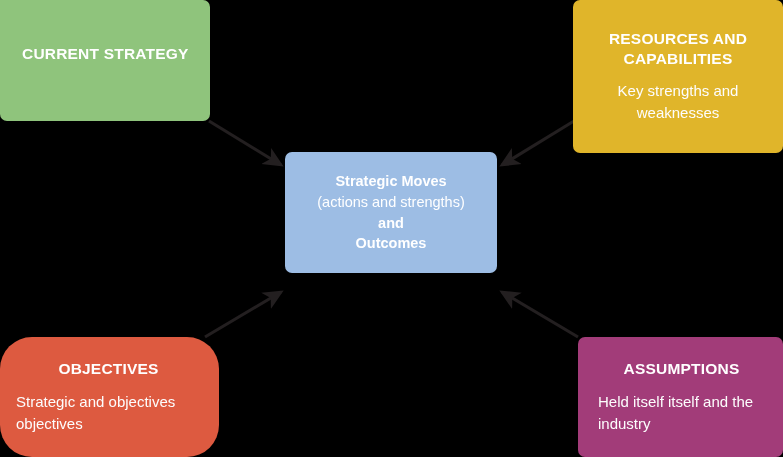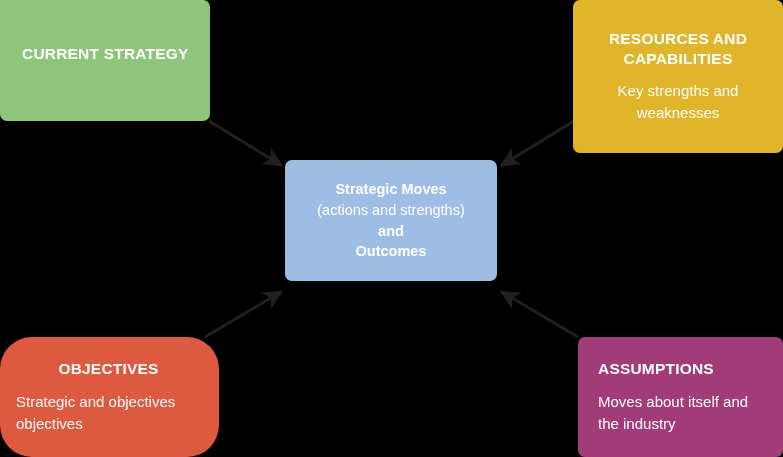--- a/index.html
+++ b/index.html
@@ -73,21 +73,21 @@
     background: #e0b party;
     background: #e0b52a;
     padding: 0 18px 0 18px;
     text-align: center;
   }
   #node-resources .title { margin-bottom: 12px; }
   #node-resources .body { text-align: center; }
   
   #node-strategic-moves {
     left: 285px;
-    top: 160px;
+    top: 152px;
     width: 212px;
     height: 121px;
     background: #9dbde4;
     text-align: center;
     padding: 0 10px;
     align-items: center;
   }
   #node-strategic-moves .line {
     font-size: 14.5px;
     line-height: 1.42;
@@ -112,20 +112,21 @@
   #node-assumptions {
     left: 578px;
     top: 337px;
     width: 205px;
     height: 120px;
     background: #a03a77;
     background: #a23c79;
     padding: 0 18px 0 20px;
   }
   #node-assumptions .title {
+    text-align: center;
     margin-bottom: 13px;
   }
   #node-assumptions .body { text-align: left; }
 </style>
 </head>
 <body>
 
 <div id="diagram" style="background: rgb(0, 0, 0);">
 
   <svg class="arrow-layer" viewBox="0 0 783 457" width="783" height="457" xmlns="http://www.w3.org/2000/svg">
@@ -156,16 +157,16 @@
     <div class="line bold">Outcomes</div>
   </div>
 
   <div class="node" id="node-objectives" style="background: rgb(221, 90, 64); border-radius: 32px;">
     <p class="title">OBJECTIVES</p>
     <p class="body">Strategic and objectives objectives</p>
   </div>
 
   <div class="node" id="node-assumptions" style="background: rgb(162, 60, 121);">
     <p class="title">ASSUMPTIONS</p>
-    <p class="body">Moves about itself and the industry</p>
+    <p class="body">Held itself itself and the industry</p>
   </div>
 
 </div>
 
 </body></html>

